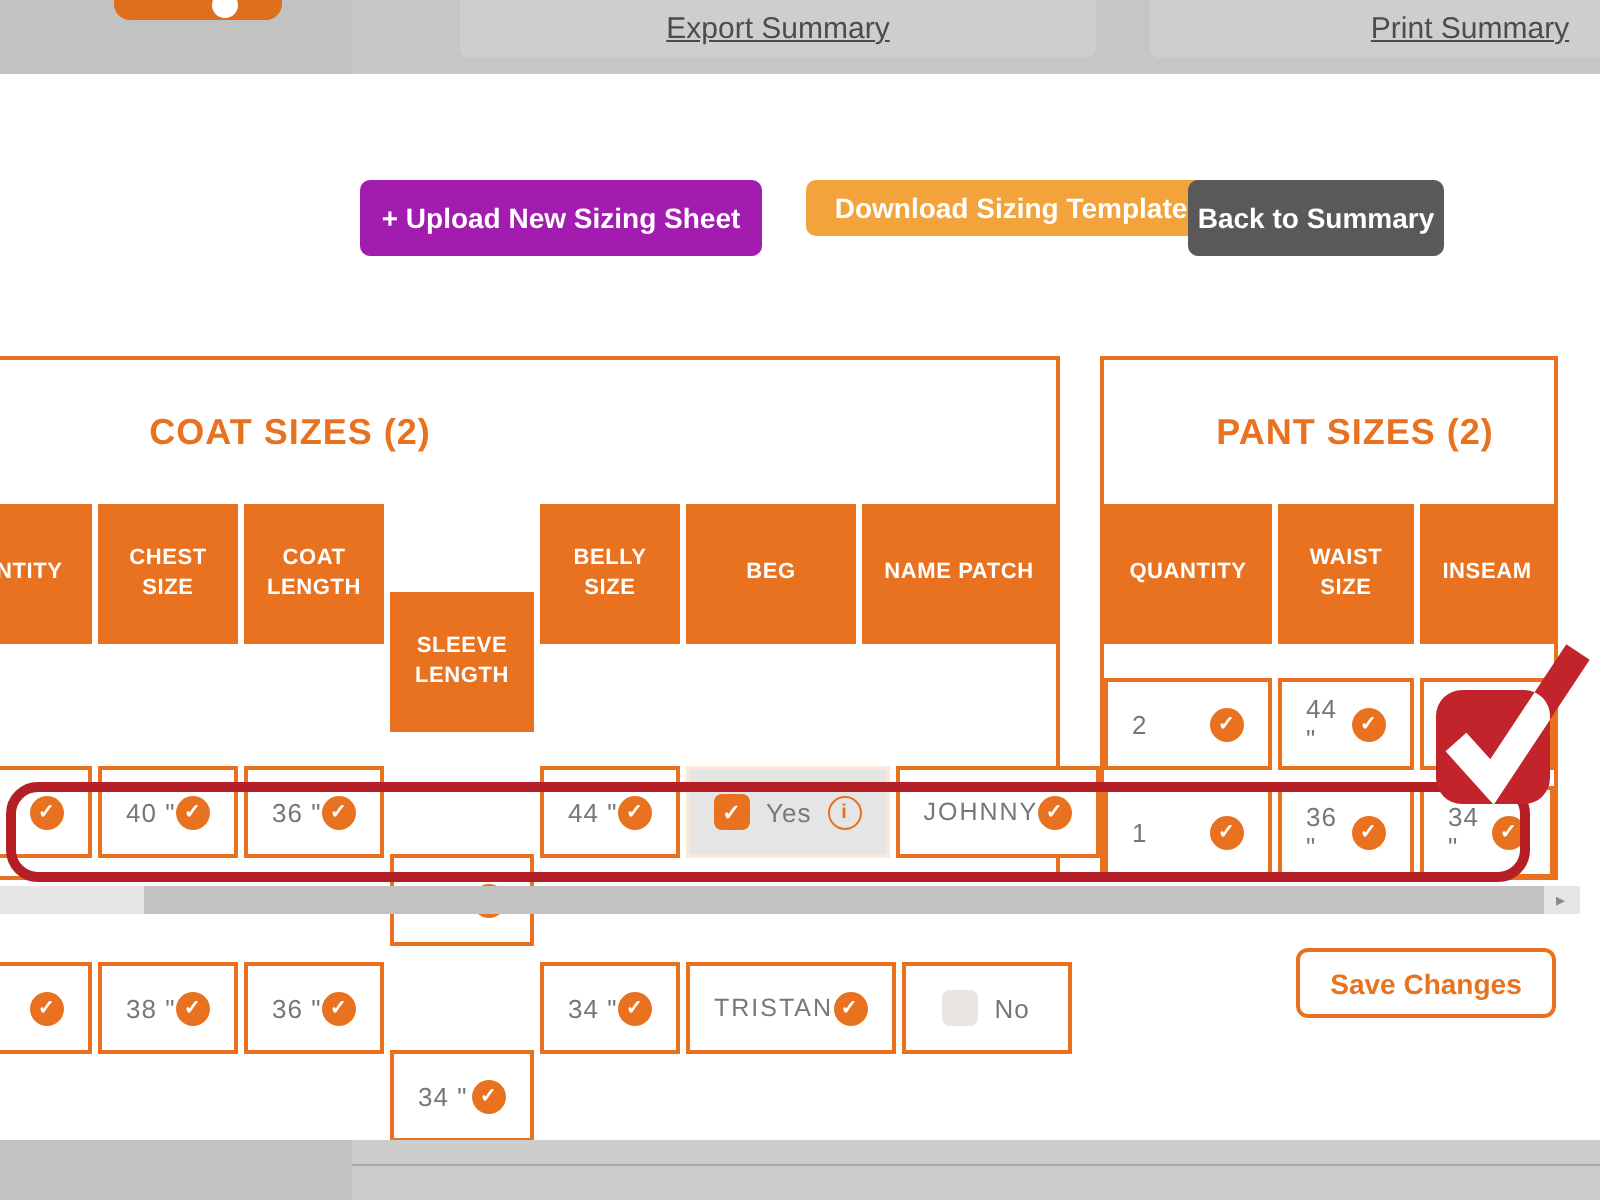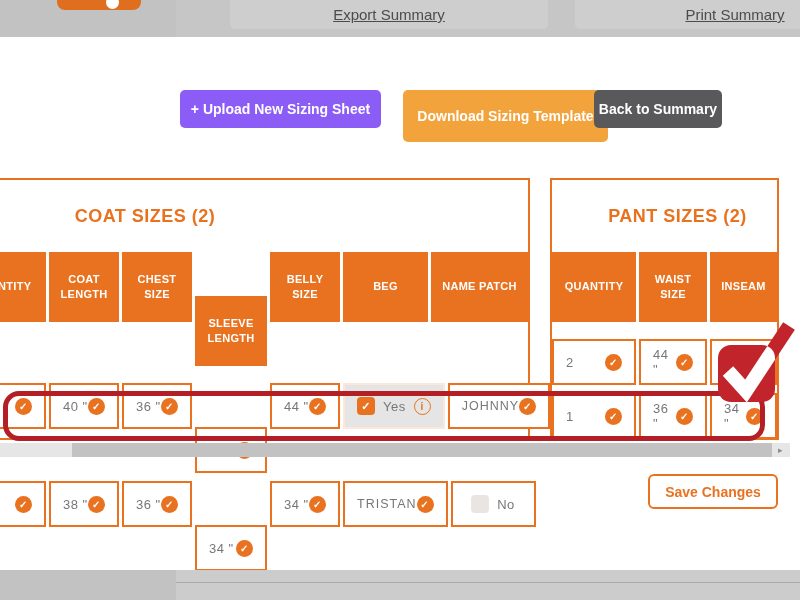--- a/index.html
+++ b/index.html
@@ -14,22 +14,22 @@
   .top-orange-knob{position:absolute;left:49px;top:15px;width:13px;height:13px;
                    background:#fff;border-radius:50%;}
   .tab{position:absolute;top:0;height:29px;background:#cecece;border-radius:0 0 5px 5px;
        display:flex;align-items:center;justify-content:center;color:#4c4c4c;font-size:15px;text-decoration:underline;}
   .tab-export{left:230px;width:318px;}
   .tab-print{left:575px;width:320px;}
 
   
   .btn{position:absolute;display:flex;align-items:center;justify-content:center;
        color:#fff;font-weight:bold;font-size:14px;border-radius:5px;cursor:pointer;}
-  .btn-upload{left:180px;top:90px;width:201px;height:38px;background:#8b5cf6;}
-  .btn-download{left:403px;top:90px;width:205px;height:52px;background:#f2a33c;}
+  .btn-upload{left:180px;top:90px;width:201px;height:38px;background:#a21caf;}
+  .btn-download{left:403px;top:90px;width:205px;height:28px;background:#f2a33c;}
   .btn-back{left:594px;top:90px;width:128px;height:38px;background:#59595b;}
 
   
   .sizing-table{position:absolute;top:178px;height:262px;border:2px solid #e8721f;
                 background:#fff;box-sizing:border-box;}
   .coat-table{left:-44px;width:574px;}
   .pant-table{left:550px;width:229px;}
   .table-title{height:72px;display:flex;align-items:center;justify-content:center;
                color:#e8721f;font-weight:bold;font-size:18px;letter-spacing:.5px;}
   .title-shift-coat{position:relative;left:-98px;}
@@ -108,22 +108,22 @@
   <div class="btn btn-upload">+ Upload New Sizing Sheet</div>
   <div class="btn btn-download">Download Sizing Template</div>
   <div class="btn btn-back">Back to Summary</div>
 
   <div class="sizing-table coat-table">
     <div class="table-title">
       <span class="title-shift-coat">COAT SIZES (2)</span>
     </div>
     <div class="header-row">
       <div class="header-cell cw0">QUANTITY</div>
+      <div class="header-cell cw1">CHEST SIZE</div>
       <div class="header-cell cw2">COAT LENGTH</div>
-      <div class="header-cell cw1">CHEST SIZE</div>
       <div class="header-cell cw3">SLEEVE LENGTH</div>
       <div class="header-cell cw4">BELLY SIZE</div>
       <div class="header-cell cw5">BEG</div>
       <div class="header-cell cw6">NAME PATCH</div>
     </div>
     <div class="body-rows">
       <div class="data-row">
         <div class="data-cell cw0">
           <span></span>
           <span class="check-circle"></span>

